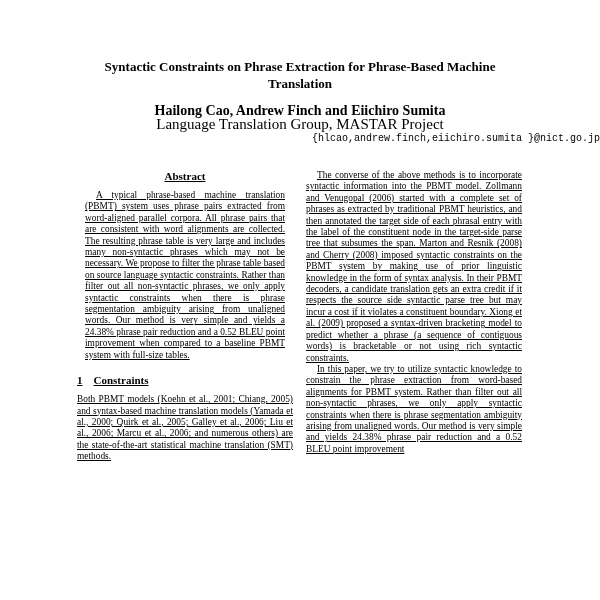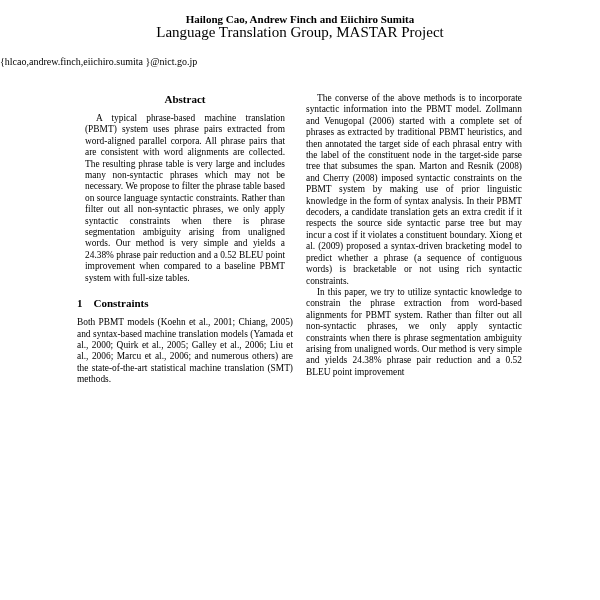--- a/index.html
+++ b/index.html
@@ -15,46 +15,47 @@
   .title {
     margin: 58px 85px 0;
     text-align: center;
     font-size: 13px;
     line-height: 17px;
     font-weight: bold;
   }
   .authors {
     margin-top: 12px;
     text-align: center;
-    font-size: 11px;
+    font-size: 14px;
     font-weight: bold;
     line-height: 14px;
   }
   .affil {
     text-align: center;
     font-size: 15px;
     line-height: 13px;
   }
   .email {
-    text-align: left;
-    font-family: Liberation Serif, serif;
+    text-align: right;
+    font-family: Liberation Mono, monospace;
     font-size: 10px;
     line-height: 13px;
-    margin-top: 16px;
+    margin-top: 1px;
   }
   .columns {
     display: flex;
     gap: 13px;
     margin: 25px 77px 0;
   }
   .col {
     width: 216px;
     font-size: 9.4px;
     line-height: 11.4px;
     text-align: justify;
+    text-decoration: underline;
   }
   .abstract-heading {
     text-align: center;
     font-weight: bold;
     font-size: 11px;
     line-height: 13px;
     margin-bottom: 7px;
   }
   .abstract-body { padding: 0 8px; }
   .section-heading {
@@ -65,20 +66,21 @@
     line-height: 13px;
     margin: 13px 0 7px;
   }
   p.indent { text-indent: 11px; }
 </style>
 </head>
 <body>
 
 <div class="page">
 
+  <h1 class="title">Syntactic Constraints on Phrase Extraction for Phrase-Based Machine Translation</h1>
 
   <div class="authors">Hailong Cao, Andrew Finch and Eiichiro Sumita</div>
 
   <div class="affil">Language Translation Group, MASTAR Project</div>
 
   <div class="email">{hlcao,andrew.finch,eiichiro.sumita }@nict.go.jp</div>
 
   <div class="columns">
 
     <div class="col">

